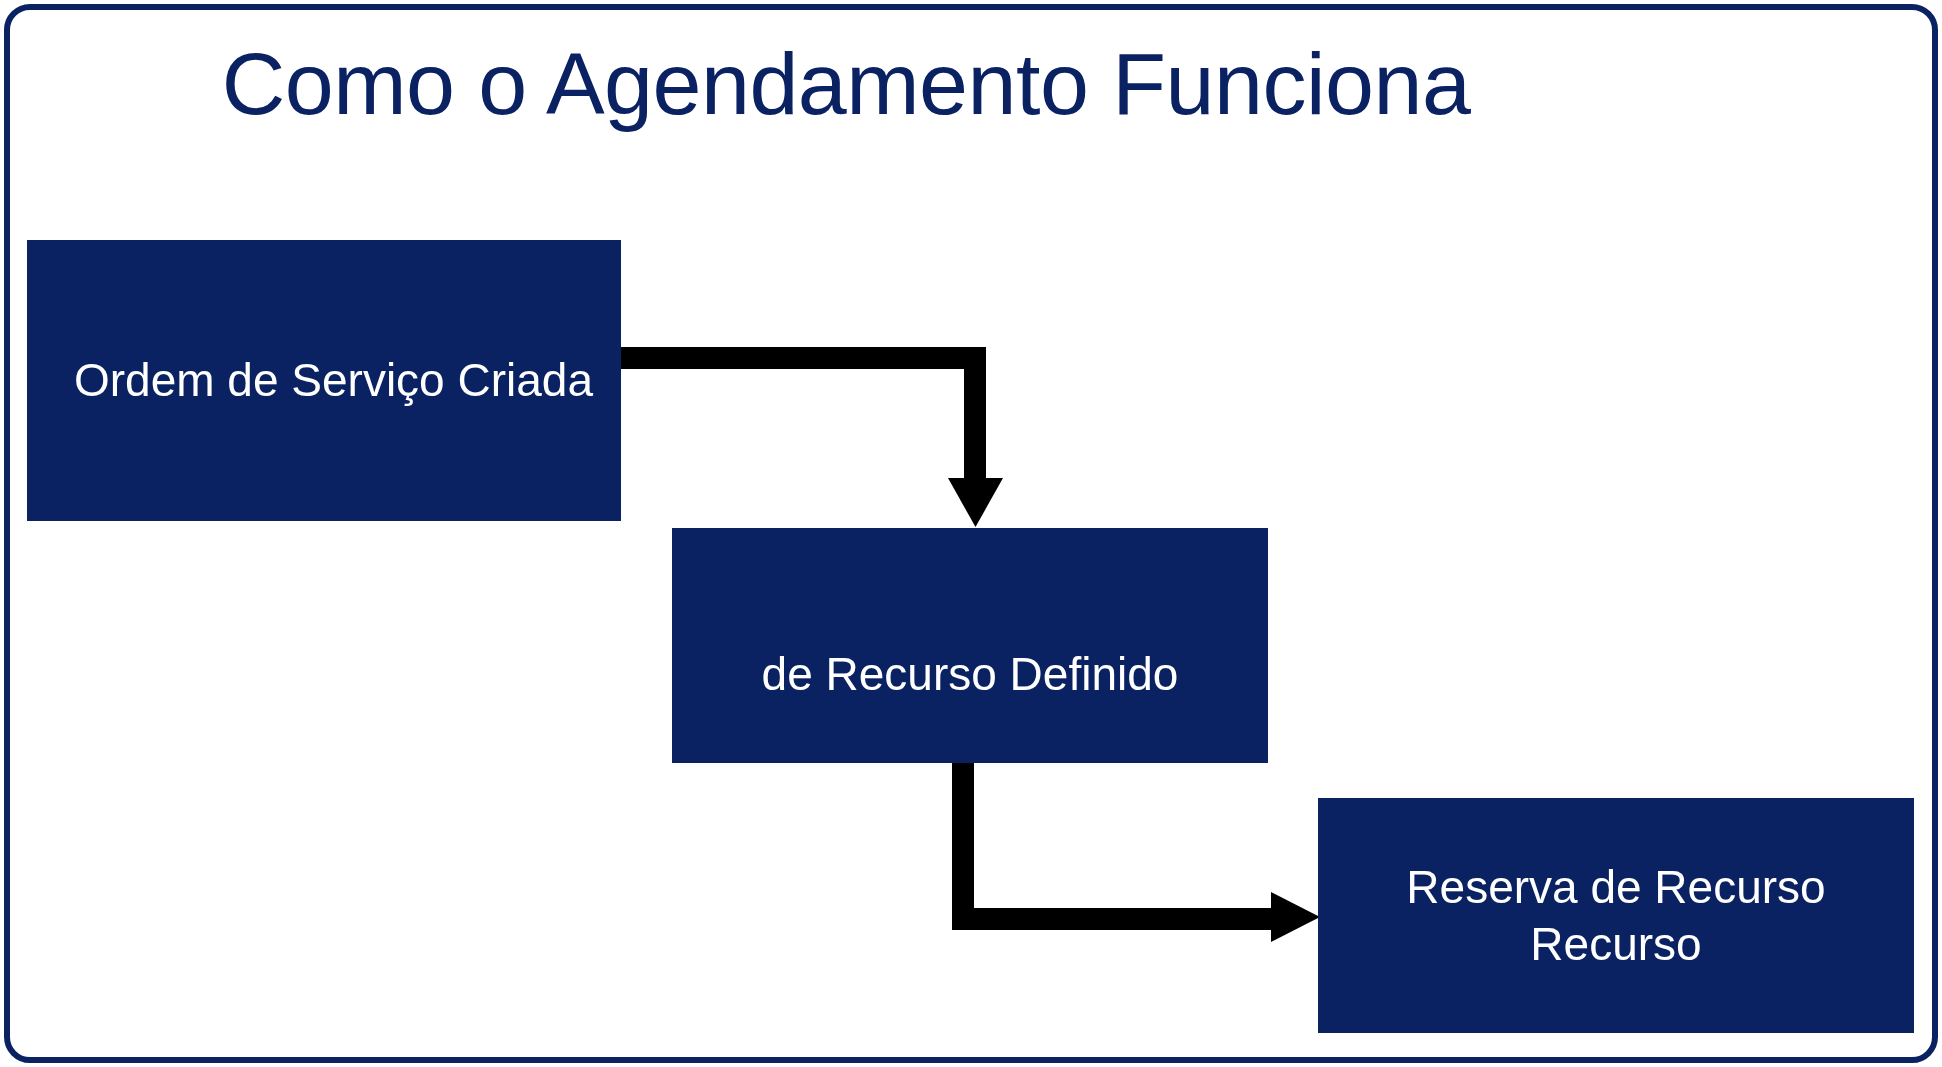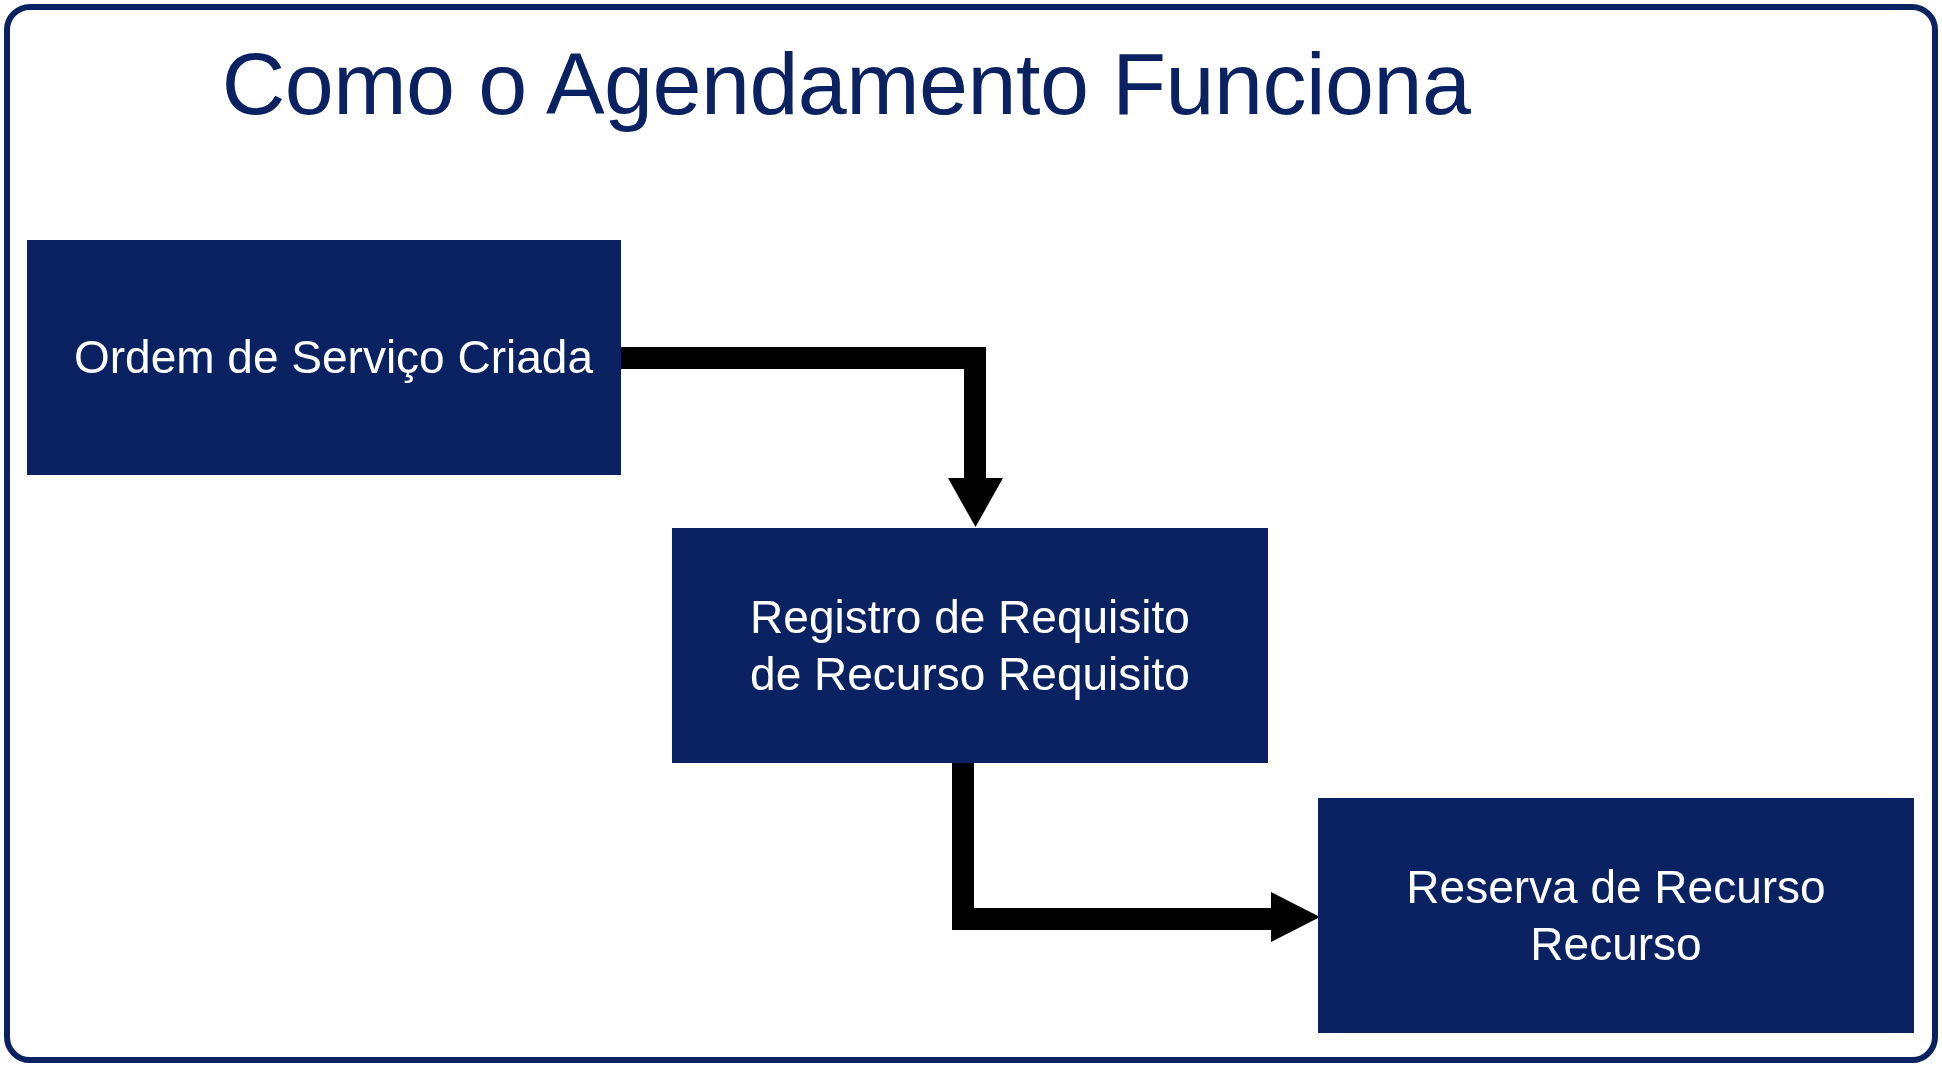--- a/index.html
+++ b/index.html
@@ -66,21 +66,21 @@
   }
   .node .node-label {
     display: block;
     width: 100%;
   }
 
   #node-work-order {
     left: 27px;
     top: 240px;
     width: 594px;
-    height: 235px;
+    height: 281px;
     justify-content: flex-start;
     padding-left: 47px;
     padding-right: 20px;
     text-align: left;
   }
   #node-resource-requirement {
     left: 672px;
     top: 528px;
     width: 596px;
     height: 235px;
@@ -129,22 +129,22 @@
       <polygon points="1271,892 1271,942 1320,917" fill="#000000"></polygon>
     </g>
   </svg>
 
   <div class="node" id="node-work-order">
     <span class="node-label">Ordem de Serviço Criada</span>
   </div>
 
   <div class="node" id="node-resource-requirement">
     <span class="node-label">
-      <span>Registro de Requisito</span><br>
-      <span>de Recurso Requisito</span>
+      <br>
+      <span>de Recurso Definido</span>
     </span>
   </div>
 
   <div class="node" id="node-resource-booking">
     <span class="node-label">
       <span>Reserva de Recurso</span><br>
       <span>Recurso</span>
     </span>
   </div>
 

